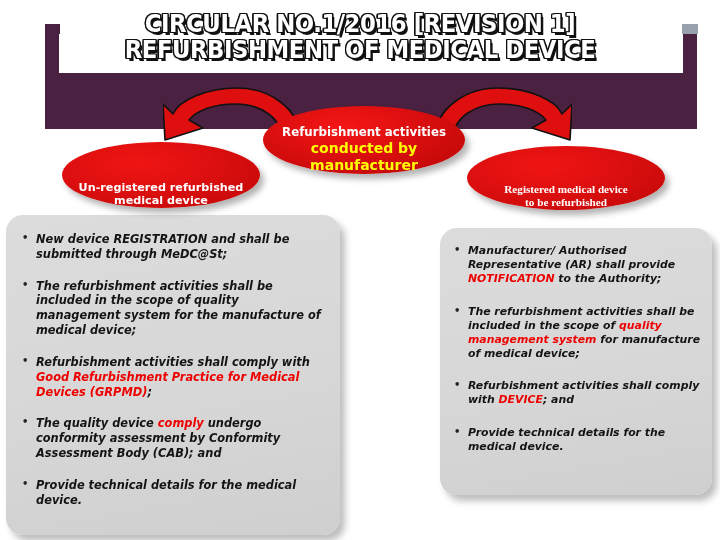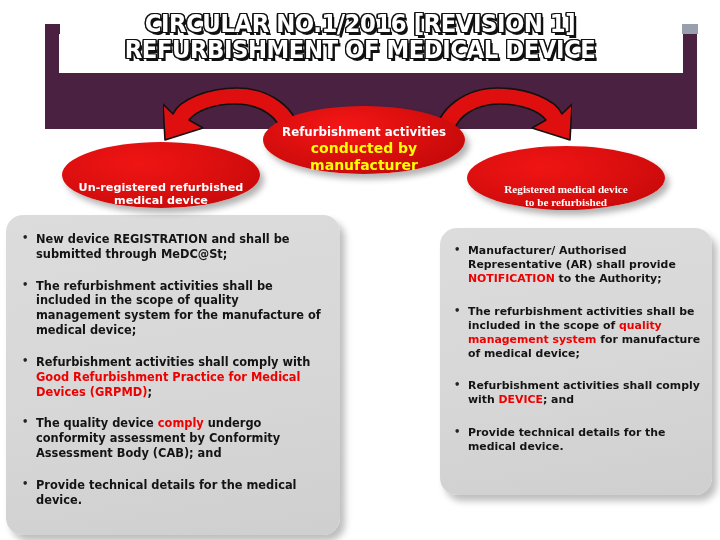--- a/index.html
+++ b/index.html
@@ -114,20 +114,21 @@
   .box-right .bullets{padding:16px 4px 0 14px;}
 
   .bullets li{
     position:relative;
     padding-left:14px;
     margin-bottom:17px;
     font-family:"DejaVu Sans", sans-serif;
     font-weight:bold;
     color:#141414;
     line-height:1.30;
+    font-style:italic;
   }
   .box-left .bullets li{font-size:11.4px;}
   .box-right .bullets li{font-size:10.9px;margin-bottom:18px;}
 
   .bullets li::before{
     content:"\2022";
     position:absolute;left:0;top:-1px;
     font-size:10px;
     color:#222;
   }

